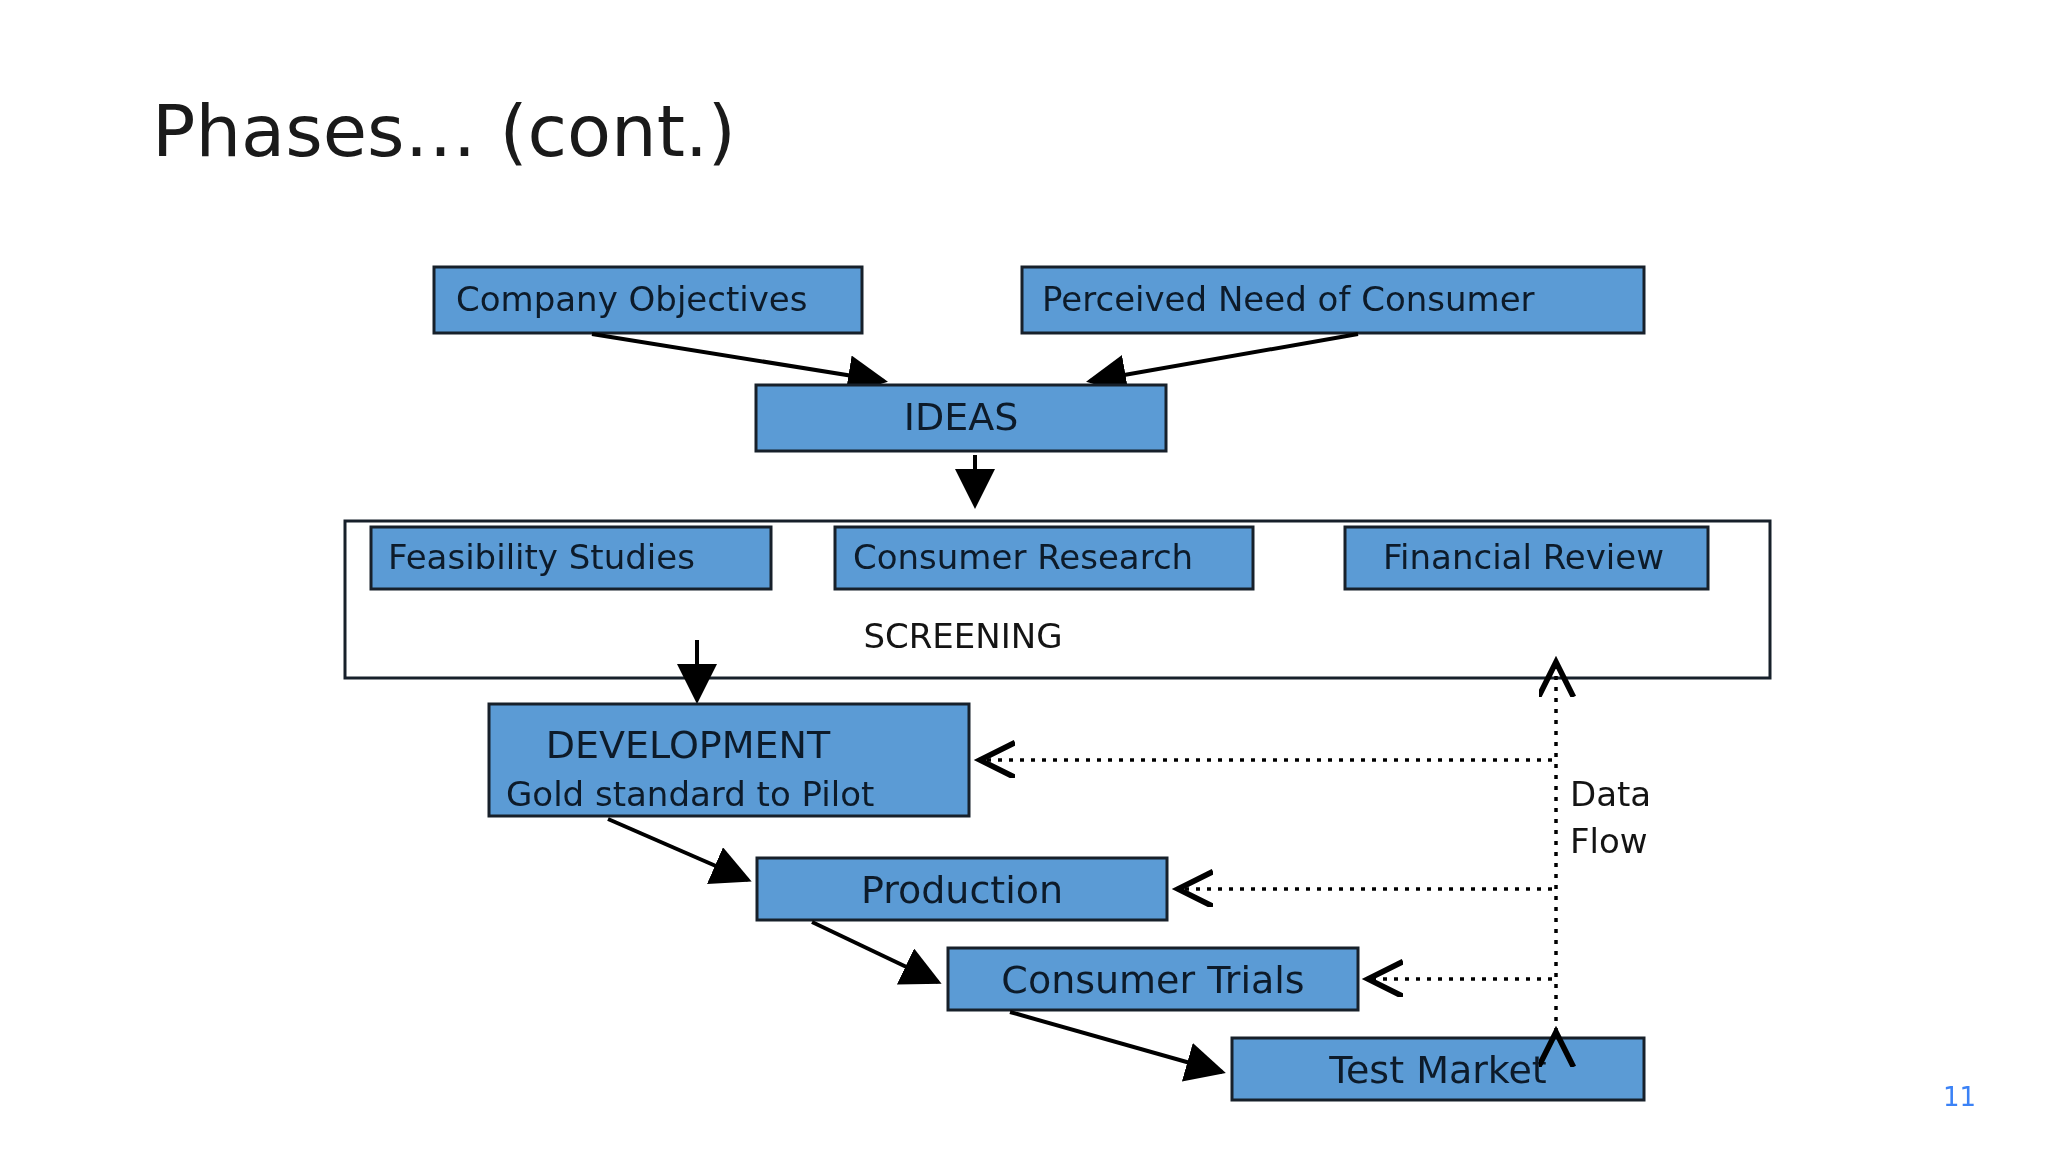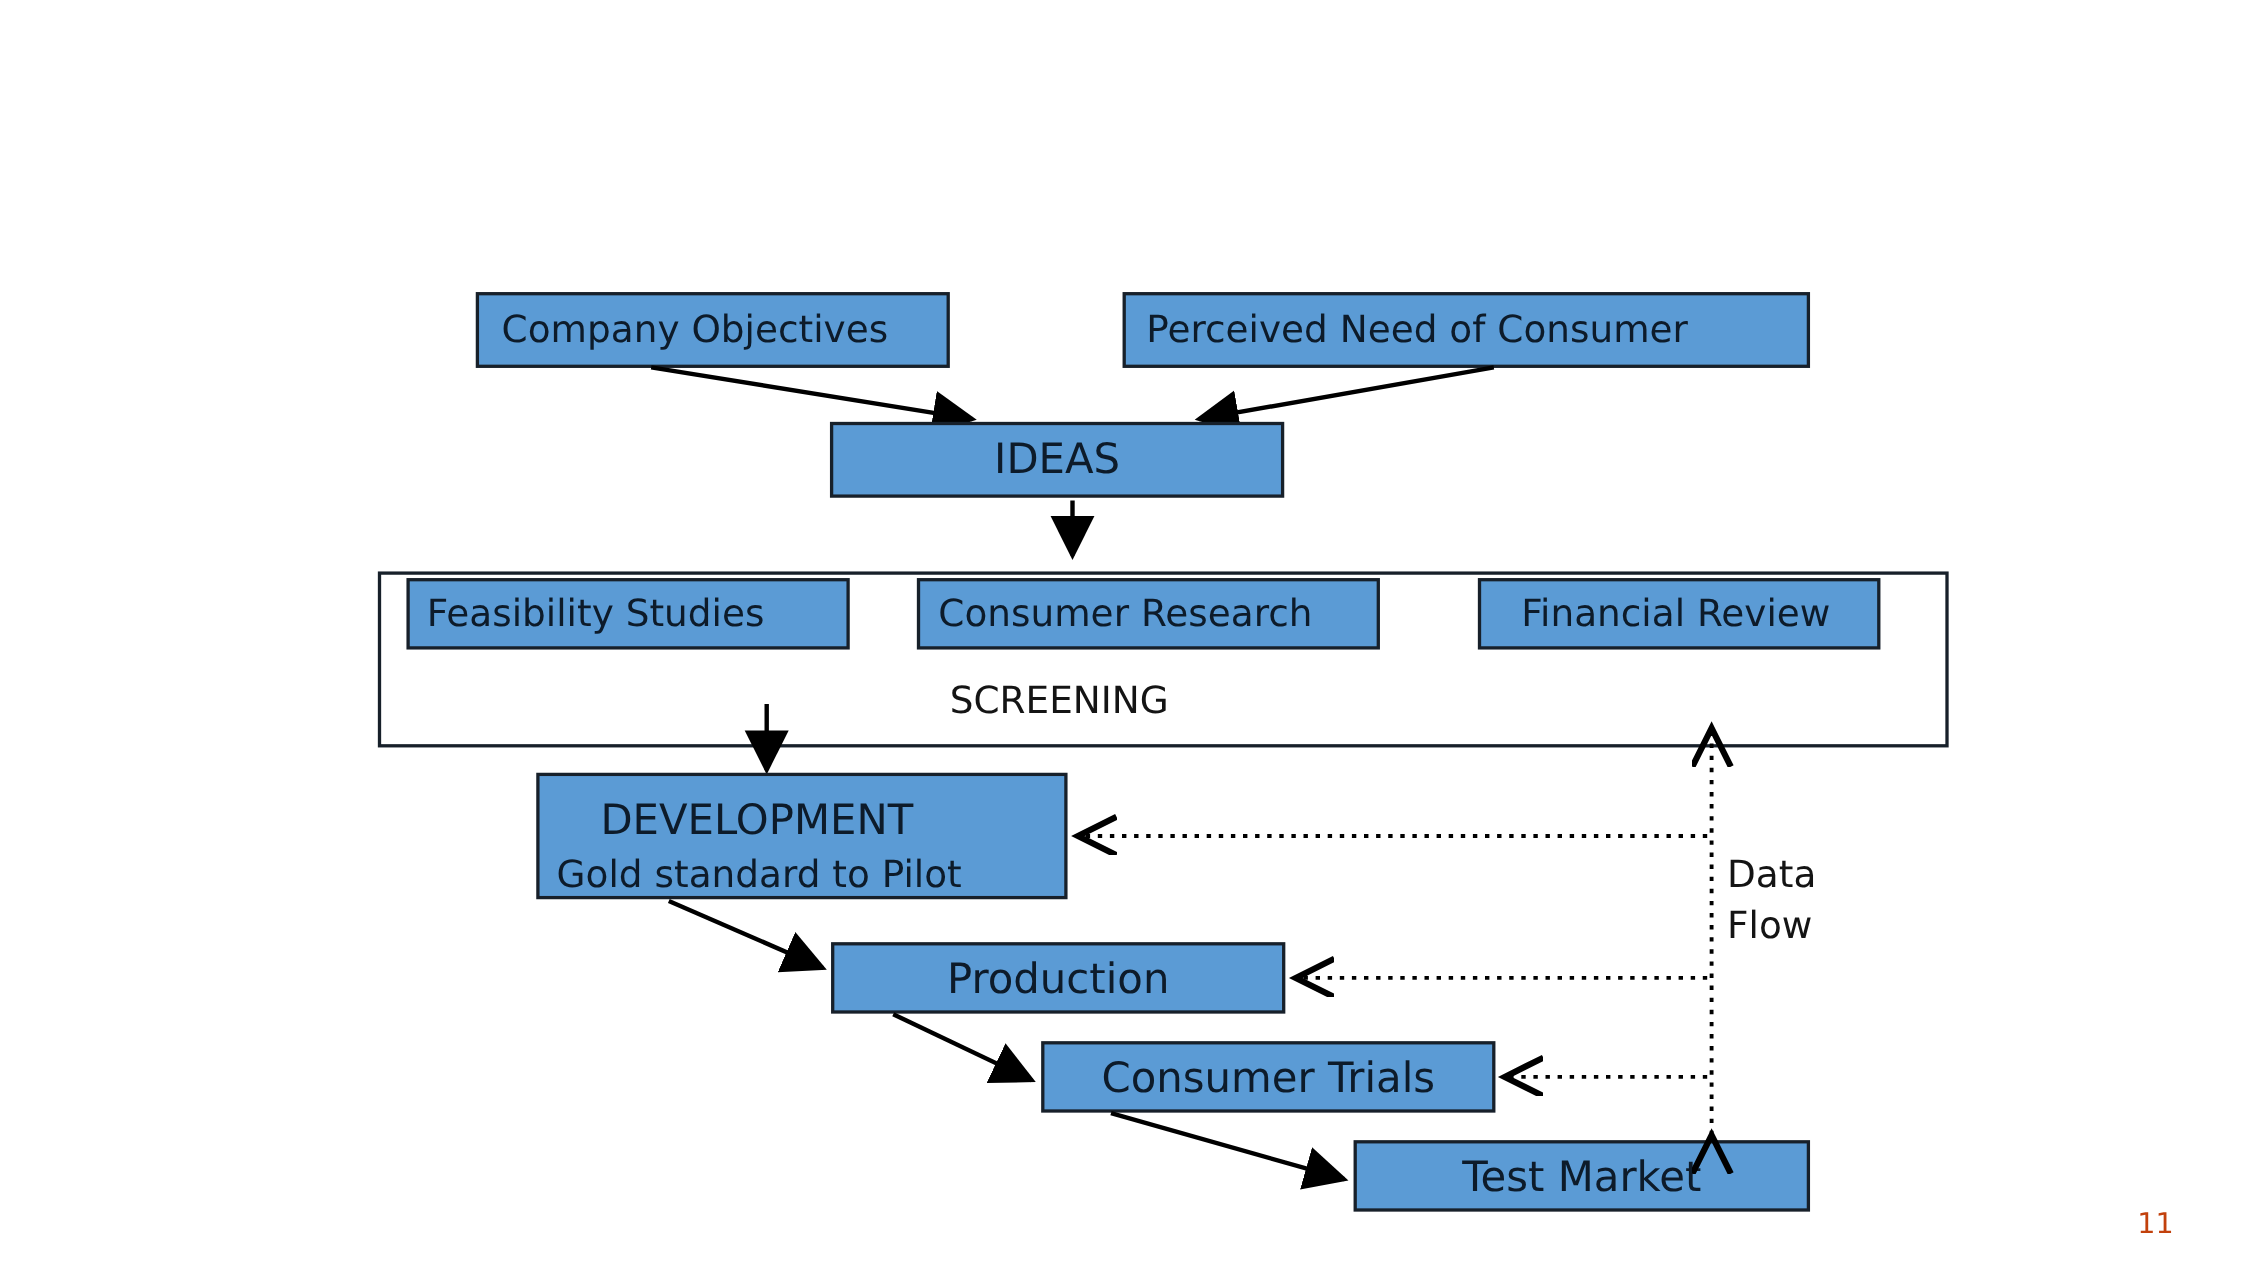--- a/index.html
+++ b/index.html
@@ -38,23 +38,23 @@
   .diagram {
     position: absolute;
     left: 0;
     top: 0;
     width: 2048px;
     height: 1152px;
   }
   .page-number {
     position: absolute;
     right: 72px;
-    bottom: 24px;
+    bottom: 40px;
     font-size: 26px;
-    color: #c2410c;
+    color: #3b82f6;
     font-family: "DejaVu Sans", sans-serif;
   }
   
   .box-label {
     font-family: "DejaVu Sans", sans-serif;
     fill: #0d1b2a;
     font-size: 34px;
   }
   .box-label-lg {
     font-family: "DejaVu Sans", sans-serif;
@@ -87,20 +87,21 @@
     fill: none;
     stroke-dasharray: 4 7;
     stroke-linecap: butt;
   }
 </style>
 </head>
 <body>
 
 <div class="slide">
 
+  <div class="slide-title">Phases… (cont.)</div>
 
   <svg class="diagram" viewBox="0 0 2048 1152" width="2048" height="1152" xmlns="http://www.w3.org/2000/svg">
 
     <defs>
       <marker id="ah-solid" markerWidth="12" markerHeight="12" refX="9" refY="5" orient="auto" markerUnits="strokeWidth">
         <path d="M0,0 L10,5 L0,10 z" fill="#000000"></path>
       </marker>
       <marker id="ah-open" markerWidth="14" markerHeight="14" refX="10" refY="5" orient="auto" markerUnits="strokeWidth">
         <path d="M0,0 L10,5 L0,10" fill="none" stroke="#000000" stroke-width="1.6"></path>
       </marker>

